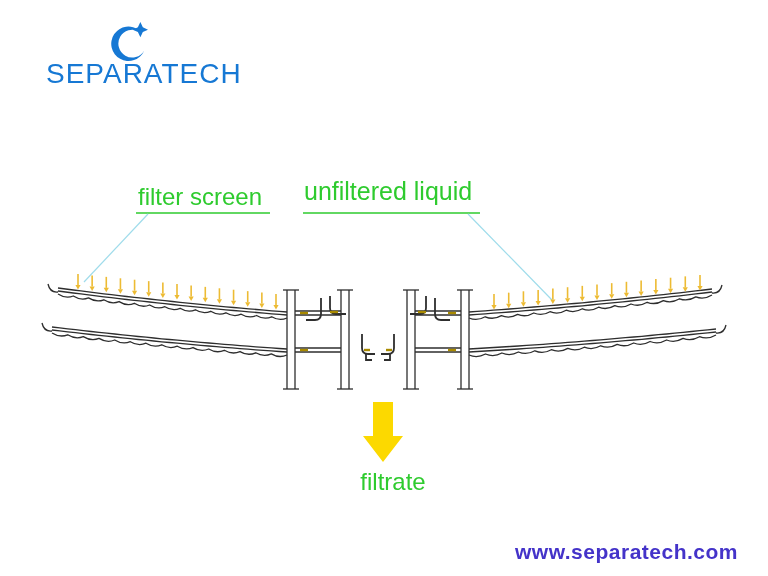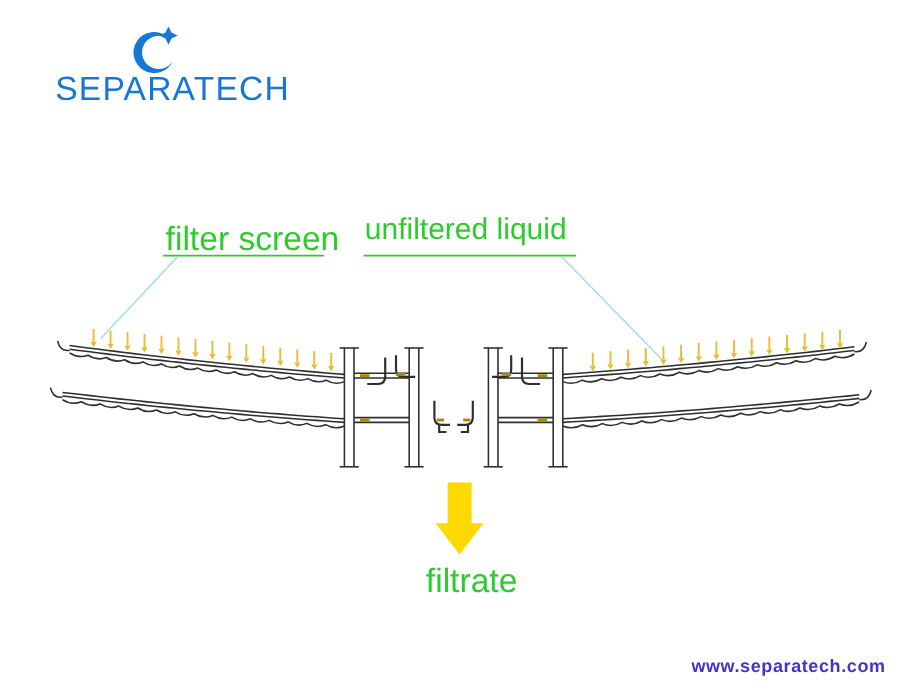--- a/index.html
+++ b/index.html
@@ -8,27 +8,27 @@
     font-family:"Liberation Sans",sans-serif;
   }
   
   .logo{position:absolute;left:46px;top:22px;width:220px;height:64px;}
   .logo-icon{position:absolute;left:58px;top:0px;width:46px;height:42px;}
   .logo-text{
     position:absolute;left:0px;top:36px;font-size:28px;font-weight:normal;
     letter-spacing:1px;color:var(--logo-blue,#1678d4);white-space:nowrap;
   }
   
-  .lbl{position:absolute;color:var(--label-green,#2ecb2e);font-size:28px;font-weight:500;white-space:nowrap;}
+  .lbl{position:absolute;color:var(--label-green,#2ecb2e);font-size:24px;font-weight:500;white-space:nowrap;}
   .lbl-filter{left:138px;top:183px;}
   .lbl-unfiltered{left:304px;top:177px;font-size:25px;}
   .lbl-filtrate{left:348px;top:468px;width:90px;text-align:center;}
   
   .website{
-    position:absolute;right:30px;bottom:12px;font-size:15px;font-weight:bold;
+    position:absolute;right:30px;bottom:12px;font-size:21px;font-weight:bold;
     color:var(--website-blue,#4433c9);letter-spacing:0.5px;
   }
   
   svg.drawing{position:absolute;left:0;top:0;}
   .ln{fill:none;stroke:var(--line-dark,#2e2e2e);stroke-width:1.3;}
   .ln2{fill:none;stroke:var(--line-dark,#2e2e2e);stroke-width:1.8;}
   .gold{stroke:var(--arrow-yellow,#edbb33);stroke-width:1.6;fill:none;}
   .goldf{fill:var(--arrow-yellow,#edbb33);stroke:none;}
   .goldln{stroke:var(--pipe-gold,#a98a00);stroke-width:2.4;fill:none;}
   .cy{stroke:var(--leader-cyan,#9fdceb);stroke-width:1.2;fill:none;}

